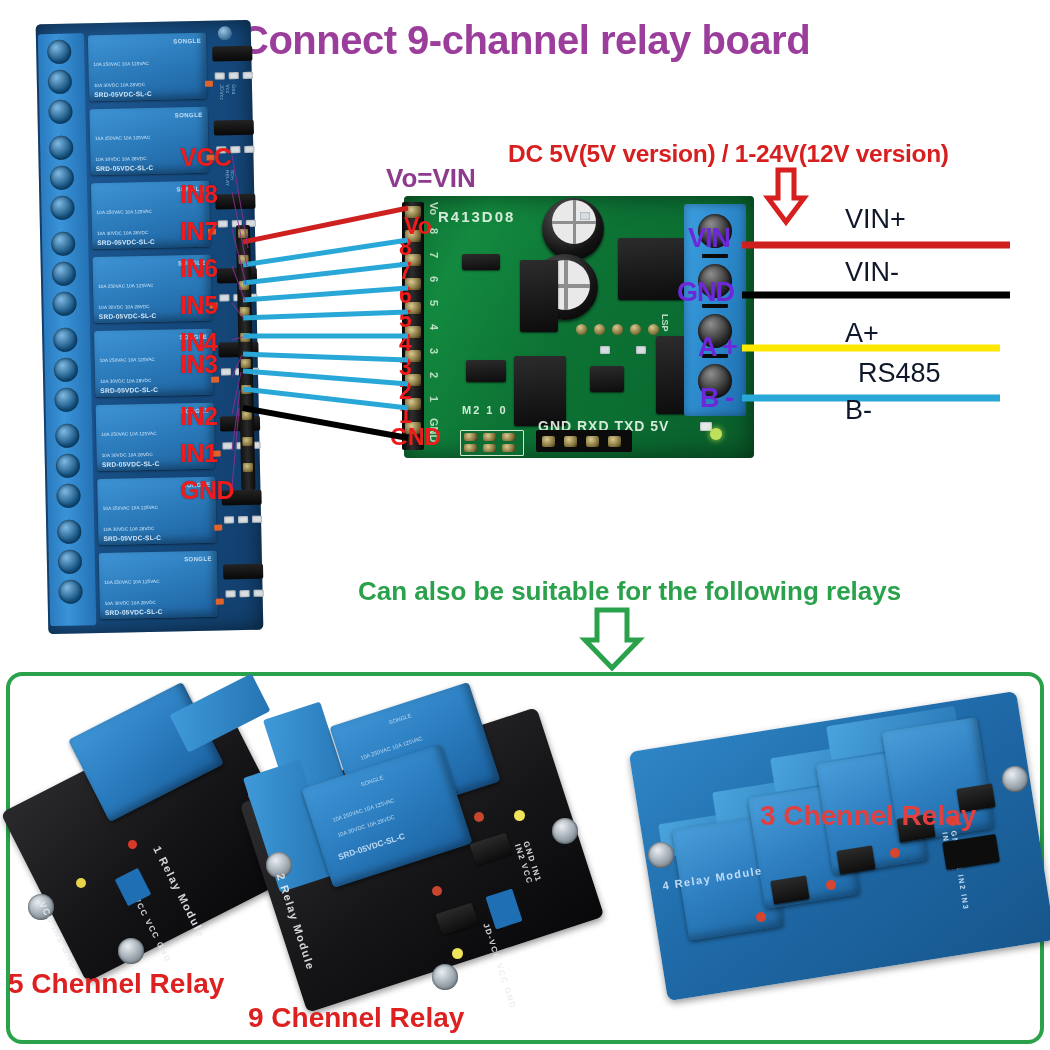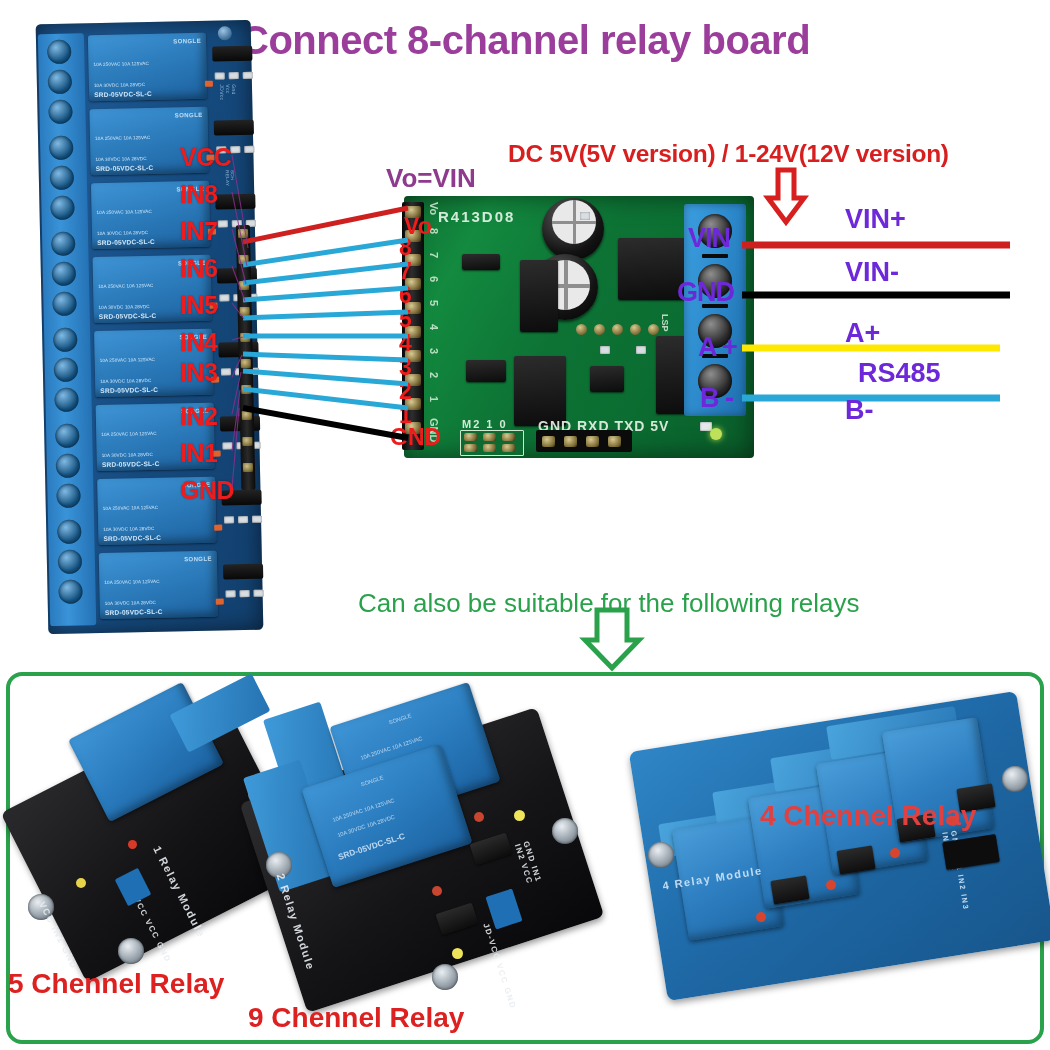--- a/index.html
+++ b/index.html
@@ -79,28 +79,28 @@
   .termSlot{position:absolute;left:18px;width:26px;height:4px;background:#0a0a0a;border-radius:1px;}
   .termLbl{position:absolute;color:#6d28d9;font-weight:bold;font-size:27px;letter-spacing:-1px;}
   .goldpad{position:absolute;width:11px;height:11px;border-radius:50%;
            background:radial-gradient(circle at 38% 32%,#d8c98f,#7a6a33 70%,#2f2914);}
   .jmp{position:absolute;background:#1a1a1a;border-radius:1px;}
 
   
   #wiresvg{left:0;top:0;width:1050px;height:1050px;pointer-events:none;}
 
   
-  .rlbl{position:absolute;color:#6d28d9;font-weight:bold;font-size:27px;}
+  .rlbl{position:absolute;color:#0f172a;font-weight:normal;font-size:27px;}
 
   #dcnote{left:508px;top:140px;color:#d81f1f;font-weight:bold;font-size:24.5px;
           white-space:nowrap;letter-spacing:-.3px;}
   #voVin{left:386px;top:163px;color:#8e3b8e;font-weight:bold;font-size:26px;}
 
-  #greenNote{left:358px;top:576px;color:#2aa14b;font-weight:normal;font-size:26px;
-             white-space:nowrap;margin-top:12px;}
+  #greenNote{left:358px;top:576px;color:#2aa14b;font-weight:bold;font-size:26px;
+             white-space:nowrap;}
 
   
   #panel{left:6px;top:672px;width:1038px;height:372px;border:4px solid #2aa14b;
          border-radius:16px;box-sizing:border-box;background:#fff;}
 
   .modboard{position:absolute;}
   .blabel{position:absolute;color:#dd2020;font-weight:bold;font-size:28px;
           white-space:nowrap;}
 
   
@@ -140,21 +140,21 @@
             transform:rotate(-9deg);box-shadow:inset -4px -4px 9px rgba(0,0,0,.3),0 2px 4px rgba(0,0,0,.45);}
   #mod4 .tb{position:absolute;width:130px;height:34px;border-radius:3px;
             background:linear-gradient(120deg,#4aa4dc,#2a79b8);transform:rotate(-9deg);}
   .relaySilk{color:#bcd9f2;font-size:5.6px;line-height:1.3;}
 
   .dot{position:absolute;border-radius:50%;}
 </style>
 </head>
 <body>
 
-<div class="abs noselect" id="title">Connect 8-channel relay board</div>
+<div class="abs noselect" id="title">Connect 9-channel relay board</div>
 
 <div class="abs" id="board8">
   <div class="pcb8"></div>
   <div class="screwcol"></div>
 
   <div class="screw" style="top:16px"></div>
   <div class="screw" style="top:46px"></div>
   <div class="screw" style="top:76px"></div>
   <div class="screw" style="top:112px"></div>
   <div class="screw" style="top:142px"></div>
@@ -282,21 +282,21 @@
 
   <div class="dot" style="left:182px;top:6px;width:14px;height:14px;background:radial-gradient(circle at 38% 32%,#9dc4e6,#11456f);"></div>
 </div>
 
 <div class="abs pinlbl noselect" style="left:180px;top:143px">VCC</div>
 <div class="abs pinlbl noselect" style="left:180px;top:180px">IN8</div>
 <div class="abs pinlbl noselect" style="left:180px;top:217px">IN7</div>
 <div class="abs pinlbl noselect" style="left:180px;top:254px">IN6</div>
 <div class="abs pinlbl noselect" style="left:180px;top:291px">IN5</div>
 <div class="abs pinlbl noselect" style="left:180px;top:328px">IN4</div>
-<div class="abs pinlbl noselect" style="left:180px;top:358px">IN3</div>
+<div class="abs pinlbl noselect" style="left:180px;top:350px">IN3</div>
 <div class="abs pinlbl noselect" style="left:180px;top:402px">IN2</div>
 <div class="abs pinlbl noselect" style="left:180px;top:439px">IN1</div>
 <div class="abs pinlbl noselect" style="left:180px;top:476px">GND</div>
 
 <div class="abs" id="boardM">
   <div class="pcbM"></div>
   <div class="silkM" id="modelM">R413D08</div>
 
   <div class="hdrM">
     <div class="hdrMpin" style="top:4px"></div>
@@ -337,21 +337,21 @@
   <div class="icBlk" style="left:252px;top:140px;width:42px;height:78px"></div>
   <div class="icBlk" style="left:186px;top:170px;width:34px;height:26px"></div>
 
   <div class="goldpad" style="left:172px;top:128px"></div>
   <div class="goldpad" style="left:190px;top:128px"></div>
   <div class="goldpad" style="left:208px;top:128px"></div>
   <div class="goldpad" style="left:226px;top:128px"></div>
   <div class="goldpad" style="left:244px;top:128px"></div>
   <div class="silkVert" style="left:266px;top:118px;font-size:9px">LSP</div>
 
-  <div class="silkM" style="left:58px;top:222px;font-size:11px;letter-spacing:2px">M2 1 0</div>
+  <div class="silkM" style="left:58px;top:208px;font-size:11px;letter-spacing:2px">M2 1 0</div>
   <div class="jmp" style="left:56px;top:234px;width:62px;height:24px;border:1px solid #cfe8cf;background:#0d6b31;"></div>
   <div class="goldpad" style="left:60px;top:237px;width:13px;height:8px;border-radius:2px"></div>
   <div class="goldpad" style="left:79px;top:237px;width:13px;height:8px;border-radius:2px"></div>
   <div class="goldpad" style="left:98px;top:237px;width:13px;height:8px;border-radius:2px"></div>
   <div class="goldpad" style="left:60px;top:248px;width:13px;height:8px;border-radius:2px"></div>
   <div class="goldpad" style="left:79px;top:248px;width:13px;height:8px;border-radius:2px"></div>
   <div class="goldpad" style="left:98px;top:248px;width:13px;height:8px;border-radius:2px"></div>
 
   <div class="silkM" style="left:134px;top:222px;font-size:14px;letter-spacing:1px">GND RXD TXD 5V</div>
   <div class="jmp" style="left:132px;top:234px;width:96px;height:22px;background:#0b0b0b;border-radius:2px"></div>
@@ -511,13 +511,13 @@
   <div class="icBlk" style="left:126px;top:188px;width:36px;height:24px;transform:rotate(-9deg)"></div>
   <div class="icBlk" style="left:192px;top:158px;width:36px;height:24px;transform:rotate(-9deg)"></div>
   <div class="icBlk" style="left:252px;top:126px;width:36px;height:24px;transform:rotate(-9deg)"></div>
   <div class="icBlk" style="left:312px;top:96px;width:36px;height:24px;transform:rotate(-9deg)"></div>
   <div class="icBlk" style="left:298px;top:148px;width:54px;height:28px;transform:rotate(-9deg);background:#0d0d0d"></div>
   <div class="dot" style="left:110px;top:222px;width:10px;height:10px;background:#d8452f;"></div>
   <div class="dot" style="left:180px;top:190px;width:10px;height:10px;background:#d8452f;"></div>
   <div class="dot" style="left:244px;top:158px;width:10px;height:10px;background:#d8452f;"></div>
   <div class="dot" style="left:302px;top:126px;width:10px;height:10px;background:#d8452f;"></div>
 </div>
-<div class="abs blabel noselect" style="left:760px;top:800px;color:#e04040;">4 Chennel Relay</div>
+<div class="abs blabel noselect" style="left:760px;top:800px;color:#e04040;">3 Chennel Relay</div>
 
 </body></html>

